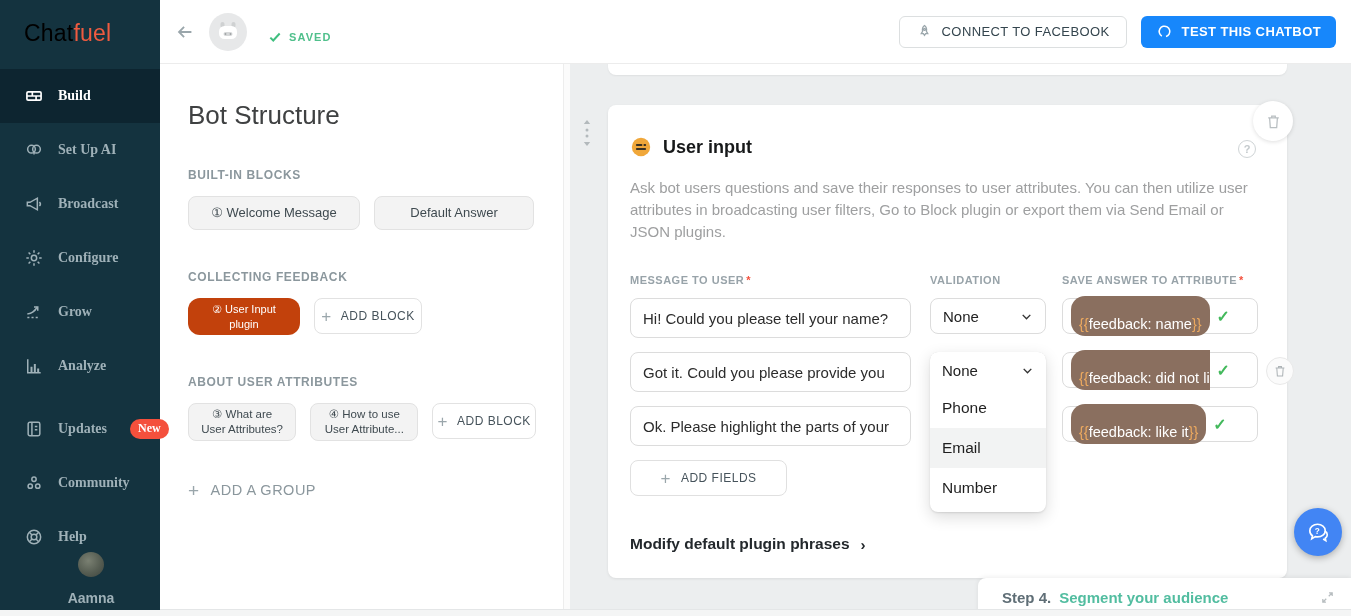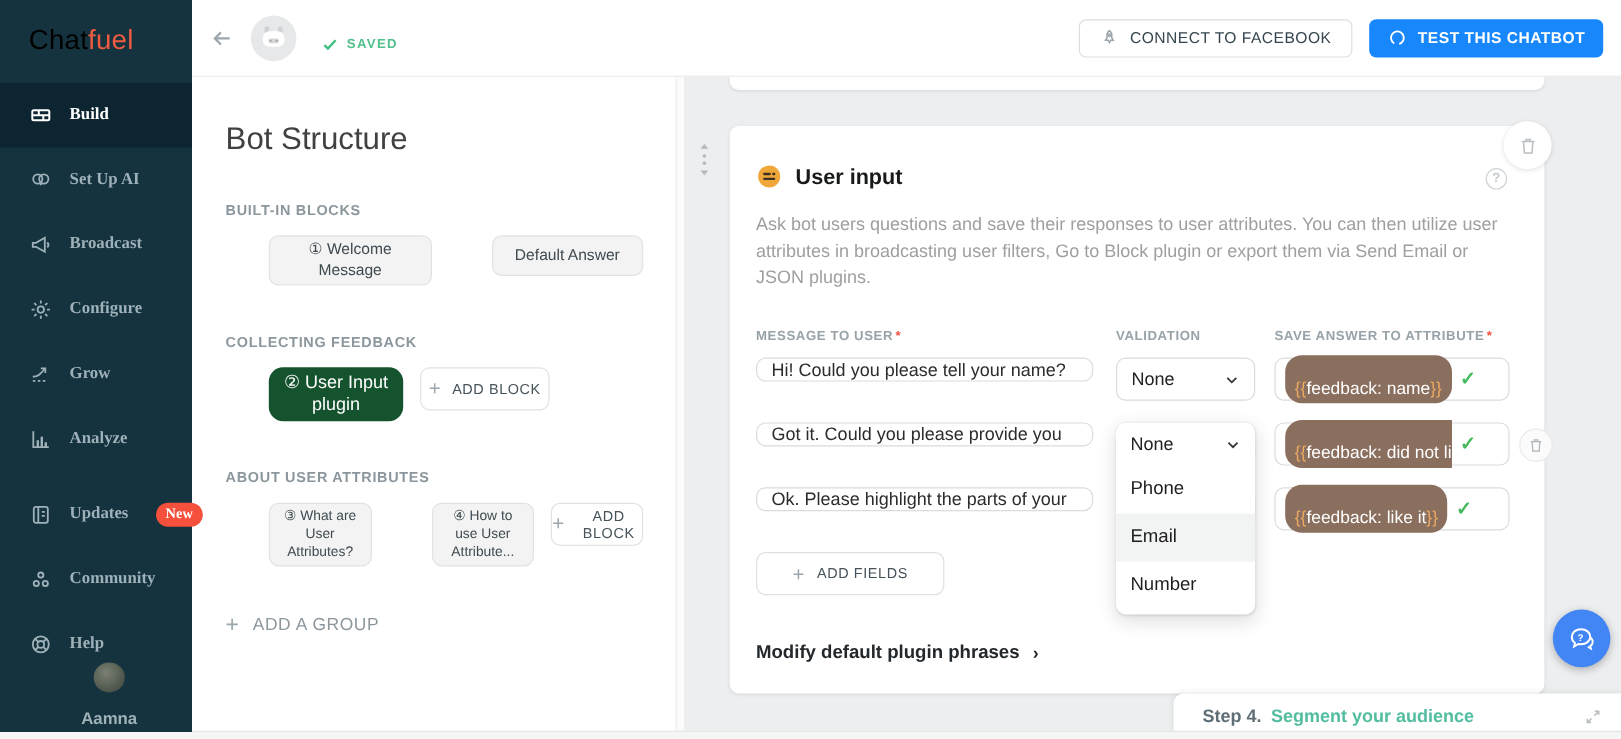--- a/index.html
+++ b/index.html
@@ -44,25 +44,25 @@
   
   .panel { position:absolute; left:160px; top:64px; width:410px; height:546px; background:#fff; z-index:5; }
   .panel-track { position:absolute; right:0; top:0; width:7px; height:100%;
                  background:#fbfbfb; border-left:1px solid #ededed; cursor:pointer; }
   .panel-inner { padding:36px 34px 0 28px; }
   .panel-title { font-size:26px; font-weight:400; color:#3f4142; margin-bottom:37px; }
   .sec-head { font-size:12px; font-weight:700; color:#8b979d; letter-spacing:.6px; margin-bottom:14px; }
   .blocks-row { display:flex; gap:14px; align-items:flex-start; margin-bottom:40px; }
   .blk { min-height:34px; background:#f3f3f3; border:1px solid #e2e2e2; border-radius:8px;
          color:#3f4a50; font-size:13px; display:flex; align-items:center; justify-content:center;
-         text-align:center; padding:3px 10px; line-height:1.3; cursor:pointer;margin-left:36px; }
+         text-align:center; padding:3px 10px; line-height:1.3; cursor:pointer; }
   .blk.w172 { width:172px; } .blk.w160 { width:160px; }
   .blk.small { width:112px; font-size:11.5px; min-height:37px; }
-  .blk.selected { background:#14532d; border:none; color:#fff; border-radius:12px;
-                  width:112px; min-height:37px; font-size:15px; }
+  .blk.selected { background:#c2410c; border:none; color:#fff; border-radius:12px;
+                  width:112px; min-height:37px; font-size:11px; }
   .btn-addblock { width:108px; height:36px; background:#fff; border:1px solid #e2e2e2; border-radius:8px;
                   color:#46535b; font-size:12px; letter-spacing:.5px; display:flex; align-items:center;
                   justify-content:center; gap:9px; cursor:pointer; }
   .plus { color:#9aa6ab; font-size:17px; font-weight:400; line-height:1; }
   .add-group { display:flex; align-items:center; gap:11px; color:#8b979d; font-size:14.5px;
                letter-spacing:.5px; margin-top:21px; cursor:pointer; }
   .add-group .plus { font-size:19px; }
 
   
   .card-partial { position:absolute; left:608px; top:44px; width:679px; height:31px; background:#fff;
@@ -80,21 +80,21 @@
   .plugin-head { position:absolute; left:22px; top:31px; display:flex; align-items:center; gap:11px; }
   .plugin-icon { width:22px; height:22px; }
   .plugin-title { font-size:18px; font-weight:600; color:#17191a; }
   .plugin-desc { position:absolute; left:22px; top:72px; width:632px; font-size:15px; color:#9e9fa0; line-height:1.47; }
 
   .form { position:absolute; left:22px; top:165px; width:632px; height:250px; }
   .flabel { position:absolute; top:4px; font-size:11px; font-weight:700; color:#98a3a9; letter-spacing:.5px; }
   .flabel .req { color:#f4503c; margin-left:2px; }
   .l-msg { left:0; } .l-val { left:300px; } .l-attr { left:432px; }
 
-  .msg-input { position:absolute; left:0; width:281px; height:20px; border:1px solid #dcdcdc;
+  .msg-input { position:absolute; left:0; width:281px; height:40px; border:1px solid #dcdcdc;
                border-radius:8px; padding:0 12px; font-size:15px; color:#2c2c2c;
                font-family:"Liberation Sans", sans-serif; background:#fff; outline:none; }
   .vsel { position:absolute; left:300px; width:116px; height:36px; border:1px solid #dcdcdc;
           border-radius:8px; background:#fff; display:flex; align-items:center;
           justify-content:space-between; padding:0 12px; font-size:15px; color:#222; cursor:pointer; }
   .attr-field { position:absolute; left:432px; width:196px; height:36px; border:1px solid #dcdcdc;
                 border-radius:8px; background:#fff; display:flex; align-items:center;
                 padding:0 8px; gap:7px; cursor:text; }
   .r1 { top:28px; } .r2 { top:82px; } .r3 { top:136px; }
   .pill { background:#8a6f5f; color:#fff; border-radius:14px; padding:20px 8px 4px; font-size:14.5px;

